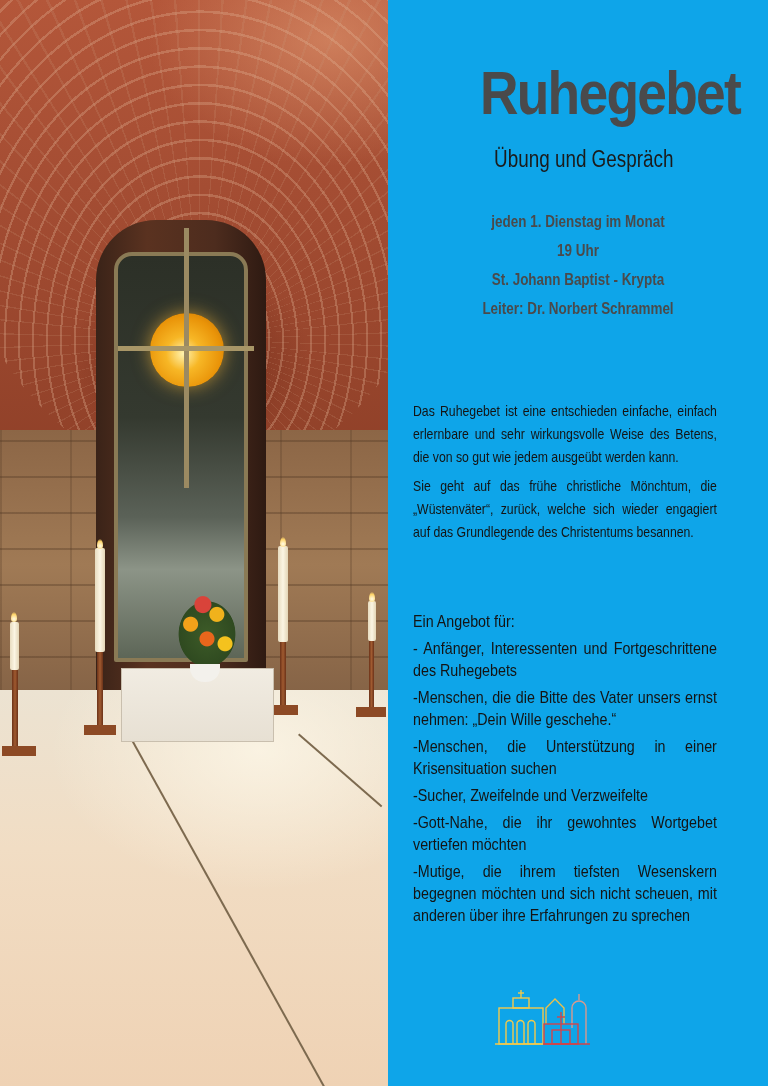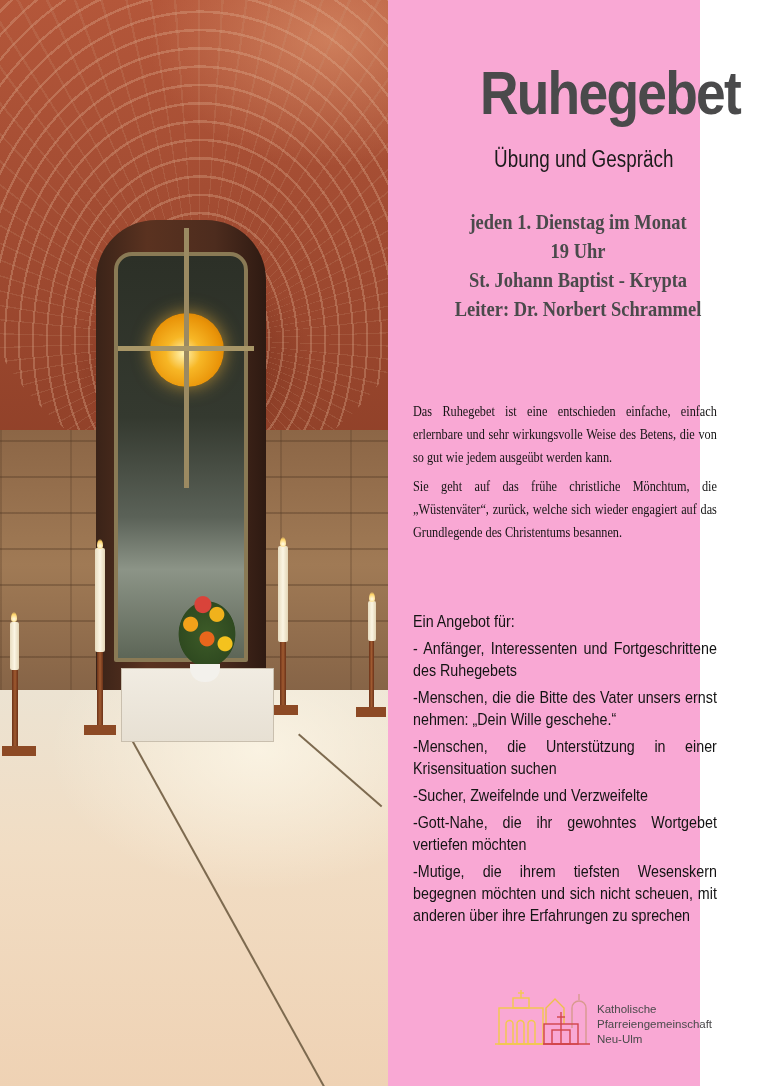--- a/index.html
+++ b/index.html
@@ -79,40 +79,40 @@
         radial-gradient(ellipse 40px 46px at 50% 50%, #3d5b28 0%, #2f4a20 70%, rgba(0,0,0,0) 72%);
     }
     .vase { position: absolute; left: 190px; top: 664px; width: 30px; height: 18px; background: #f3f1ec; border-radius: 0 0 14px 14px; }
 
     .candle { position: absolute; background: linear-gradient(90deg, #e8dcc0, #fbf5e3 50%, #e3d5b6); border-radius: 2px; }
     .flame { position: absolute; width: 6px; height: 10px; border-radius: 50% 50% 50% 50% / 65% 65% 35% 35%; background: radial-gradient(circle at 50% 70%, #fffbe6, #ffd56b 60%, rgba(255,200,80,0)); }
     .holder { position: absolute; background: linear-gradient(90deg, #6b3218, #a05a30 50%, #6b3218); }
     .base { position: absolute; background: #8d4a25; }
 
     
-    .text-panel { position: absolute; left: 388px; top: 0; width: 312px; height: 1086px; background: #f9a8d4; }
+    .text-panel { position: absolute; left: 388px; top: 0; width: 380px; height: 1086px; background: #0ea5e9; }
     .title {
       position: absolute; left: 0; top: 62px; width: 352px; text-align: right;
       font-family: "Liberation Sans", sans-serif; font-weight: bold; font-size: 62px; line-height: 1;
       color: #4a4a4b; letter-spacing: -2px; transform: scaleX(0.86); transform-origin: right center;
     }
     .subtitle {
       position: absolute; left: 0; top: 146px; width: 380px; text-align: center; padding-left: 14px;
       font-family: "Liberation Sans", sans-serif; font-size: 23px; color: #1b1b1b;
       transform: scaleX(0.82); transform-origin: center;
     }
     .details {
       position: absolute; left: 0; top: 207px; width: 380px; text-align: center; padding-left: 0;
-      font-family: Liberation Serif, serif; font-weight: bold; font-size: 22px; line-height: 29px; color: #4a4a4b;
+      font-family: Liberation Sans, sans-serif; font-weight: bold; font-size: 16px; line-height: 29px; color: #4a4a4b;
     }
     .details div { transform: scaleX(0.84); transform-origin: center; white-space: nowrap; }
 
     .body-text {
       position: absolute; left: 25px; top: 400px; width: 304px;
-      font-family: Liberation Serif, serif; font-size: 14.6px; line-height: 23px; color: #141414;
+      font-family: Liberation Sans, sans-serif; font-size: 14.6px; line-height: 23px; color: #141414;
       text-align: justify;
     }
     .body-text p { margin-bottom: 6px; }
     .condensed { display: block; transform: scaleX(0.84); transform-origin: left top; width: 119%; }
 
     .offer { position: absolute; left: 25px; top: 611px; width: 304px; font-size: 17px; line-height: 22px; color: #141414; }
     .offer .condensed p { text-align: justify; margin-bottom: 5px; }
     .offer .offer-heading { margin-bottom: 6px; text-align: left; }
 
     
@@ -219,18 +219,13 @@
     </g>
 
     <g stroke="#d2454a">
       <rect x="50" y="36" width="34" height="20"></rect>
       <rect x="58" y="42" width="18" height="14"></rect>
       <line x1="67" y1="24" x2="67" y2="56"></line>
       <line x1="63" y1="29" x2="71" y2="29"></line>
       <line x1="49" y1="56" x2="96" y2="56"></line>
     </g>
   </svg>
-  <div class="logo-text">
-    <div>Katholische</div>
-    <div>Pfarreiengemeinschaft</div>
-    <div>Neu-Ulm</div>
-  </div>
 </div>
 
 </body></html>

